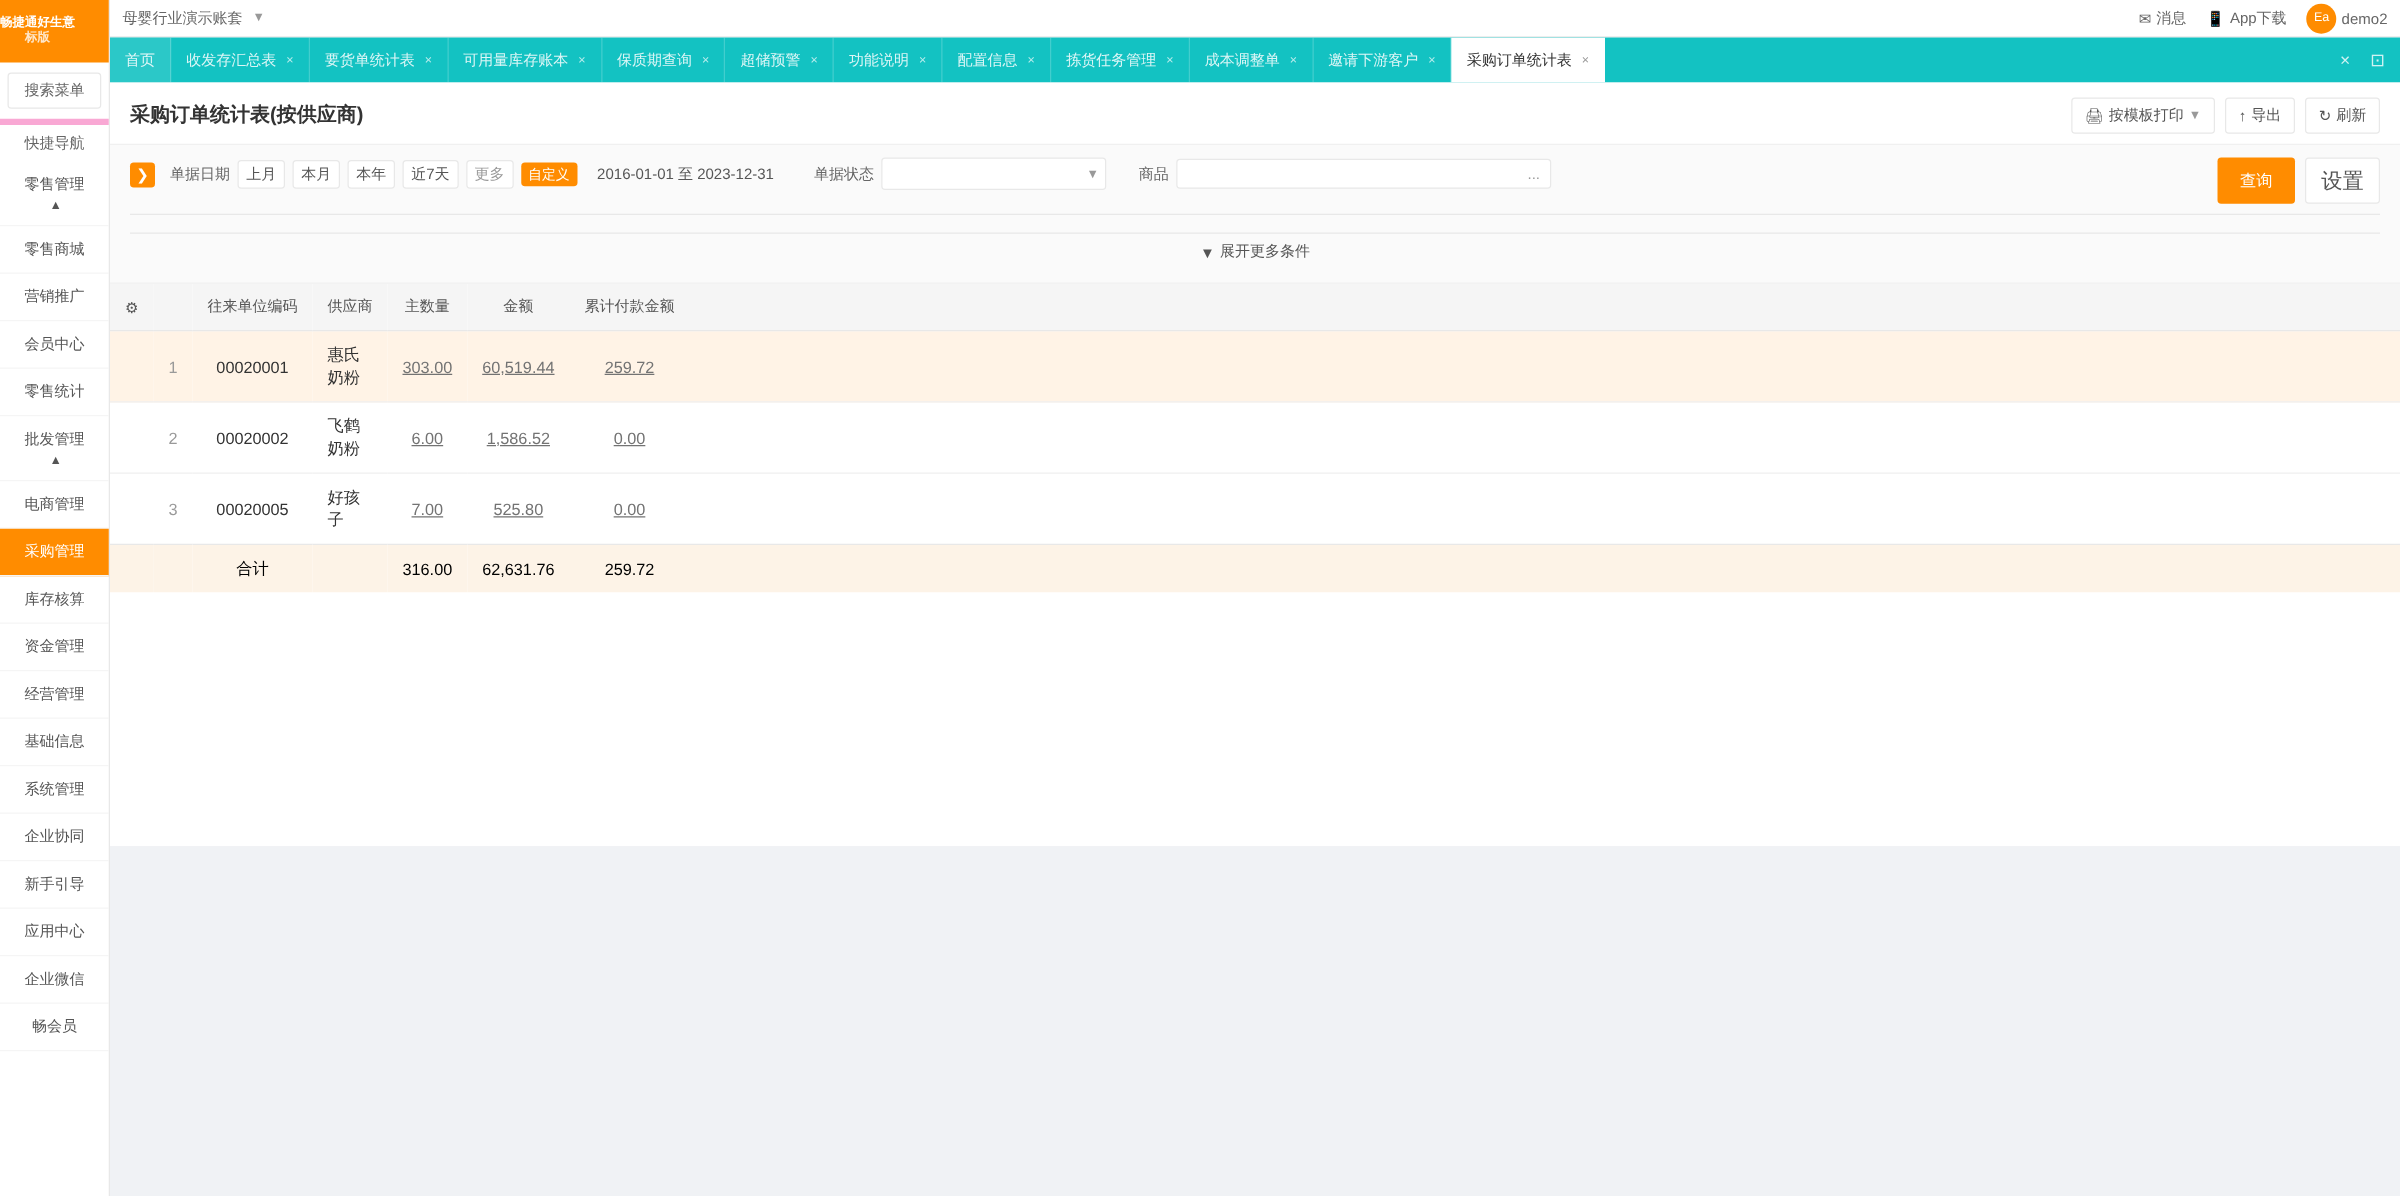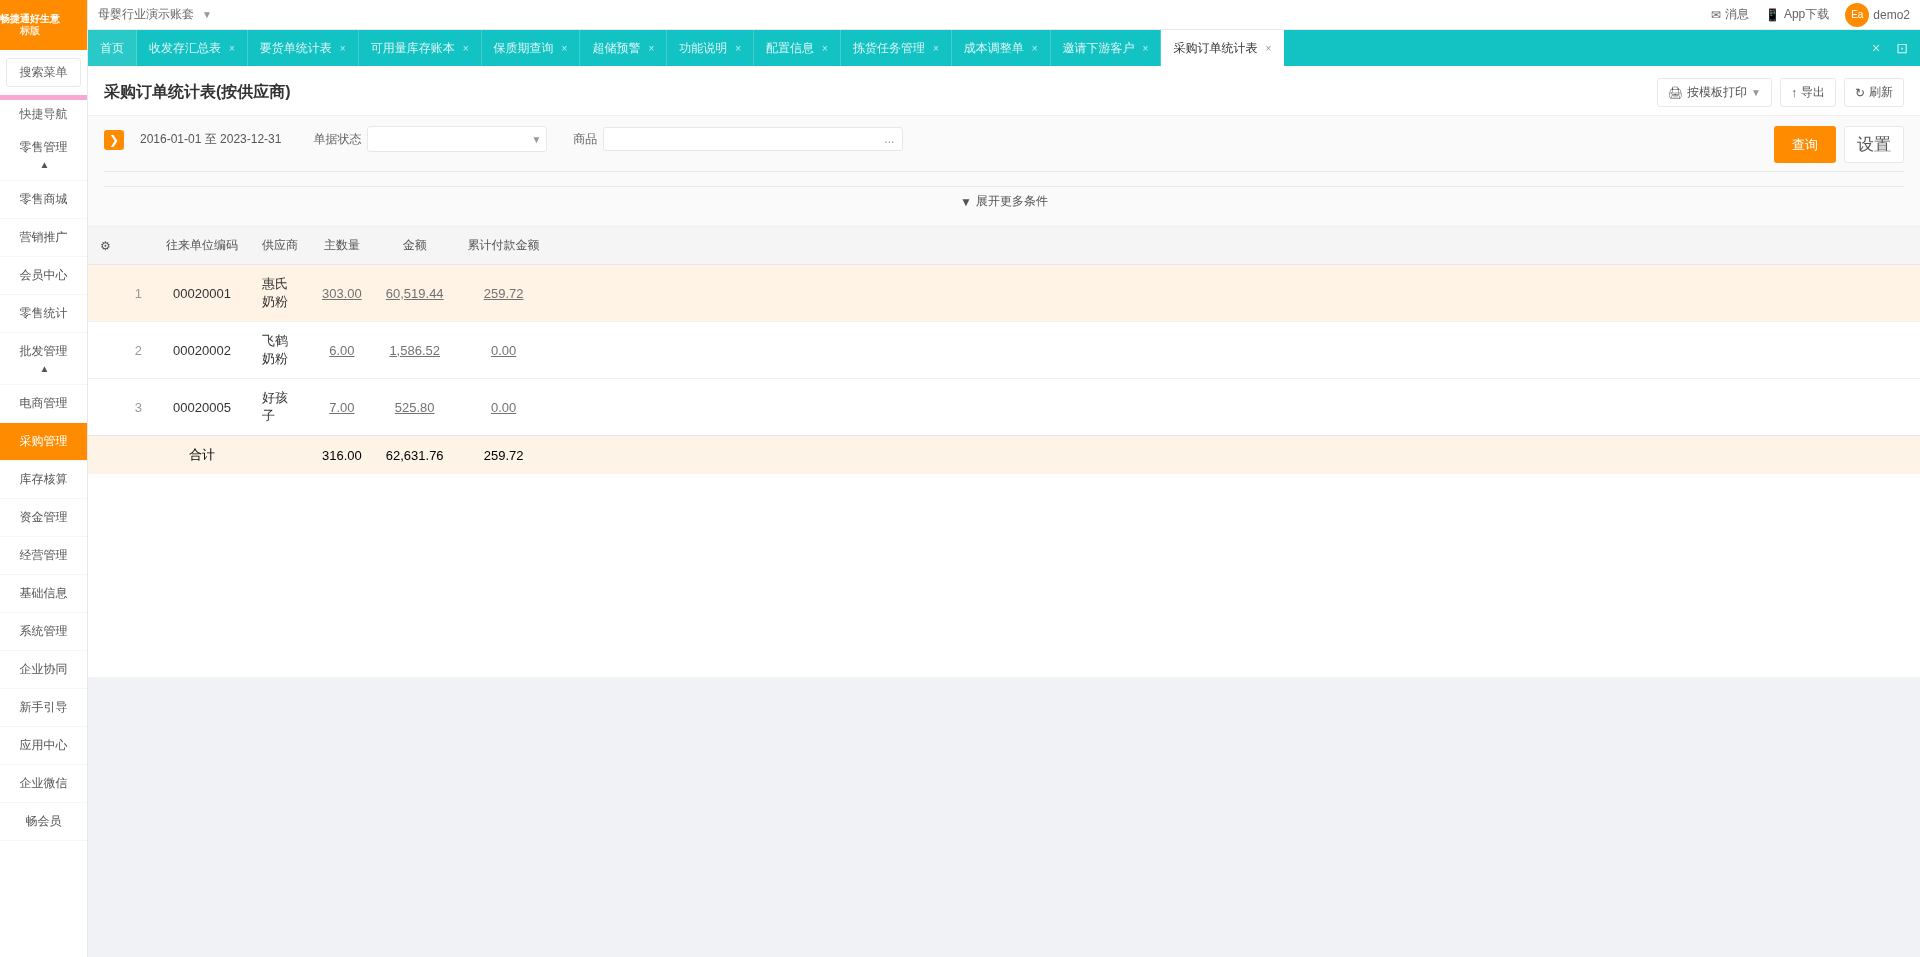--- a/index.html
+++ b/index.html
@@ -256,20 +256,31 @@
         </button>
       </div>
     </div>
 
     <div class="filter-area">
       <div class="filter-row-wrap">
         <button class="expand-btn" style="margin-top:4px; flex-shrink:0;">❯</button>
         <div class="filter-left-panel">
 
           <div class="filter-item">
+            <span class="filter-label">单据日期</span>
+            <div class="filter-date-shortcuts">
+              <button class="date-shortcut">上月</button>
+              <button class="date-shortcut">本月</button>
+              <button class="date-shortcut">本年</button>
+              <button class="date-shortcut">近7天</button>
+              <button class="date-shortcut more">更多</button>
+              <span class="date-custom-tag">自定义</span>
+            </div>
+          </div>
+          <div class="filter-item">
             <span class="filter-date-range">2016-01-01 至 2023-12-31</span>
           </div>
 
           <div class="filter-item" style="margin-left: 20px;">
             <span class="filter-label">单据状态</span>
             <div class="filter-select">
               <select style="min-width:180px; padding:5px 8px; border:1px solid #e8e8e8; border-radius:3px; font-size:12px; color:#555;">
                 <option value=""></option>
               </select>
               <span style="margin-left:-20px; pointer-events:none; color:#999; font-size:10px;">▼</span>

